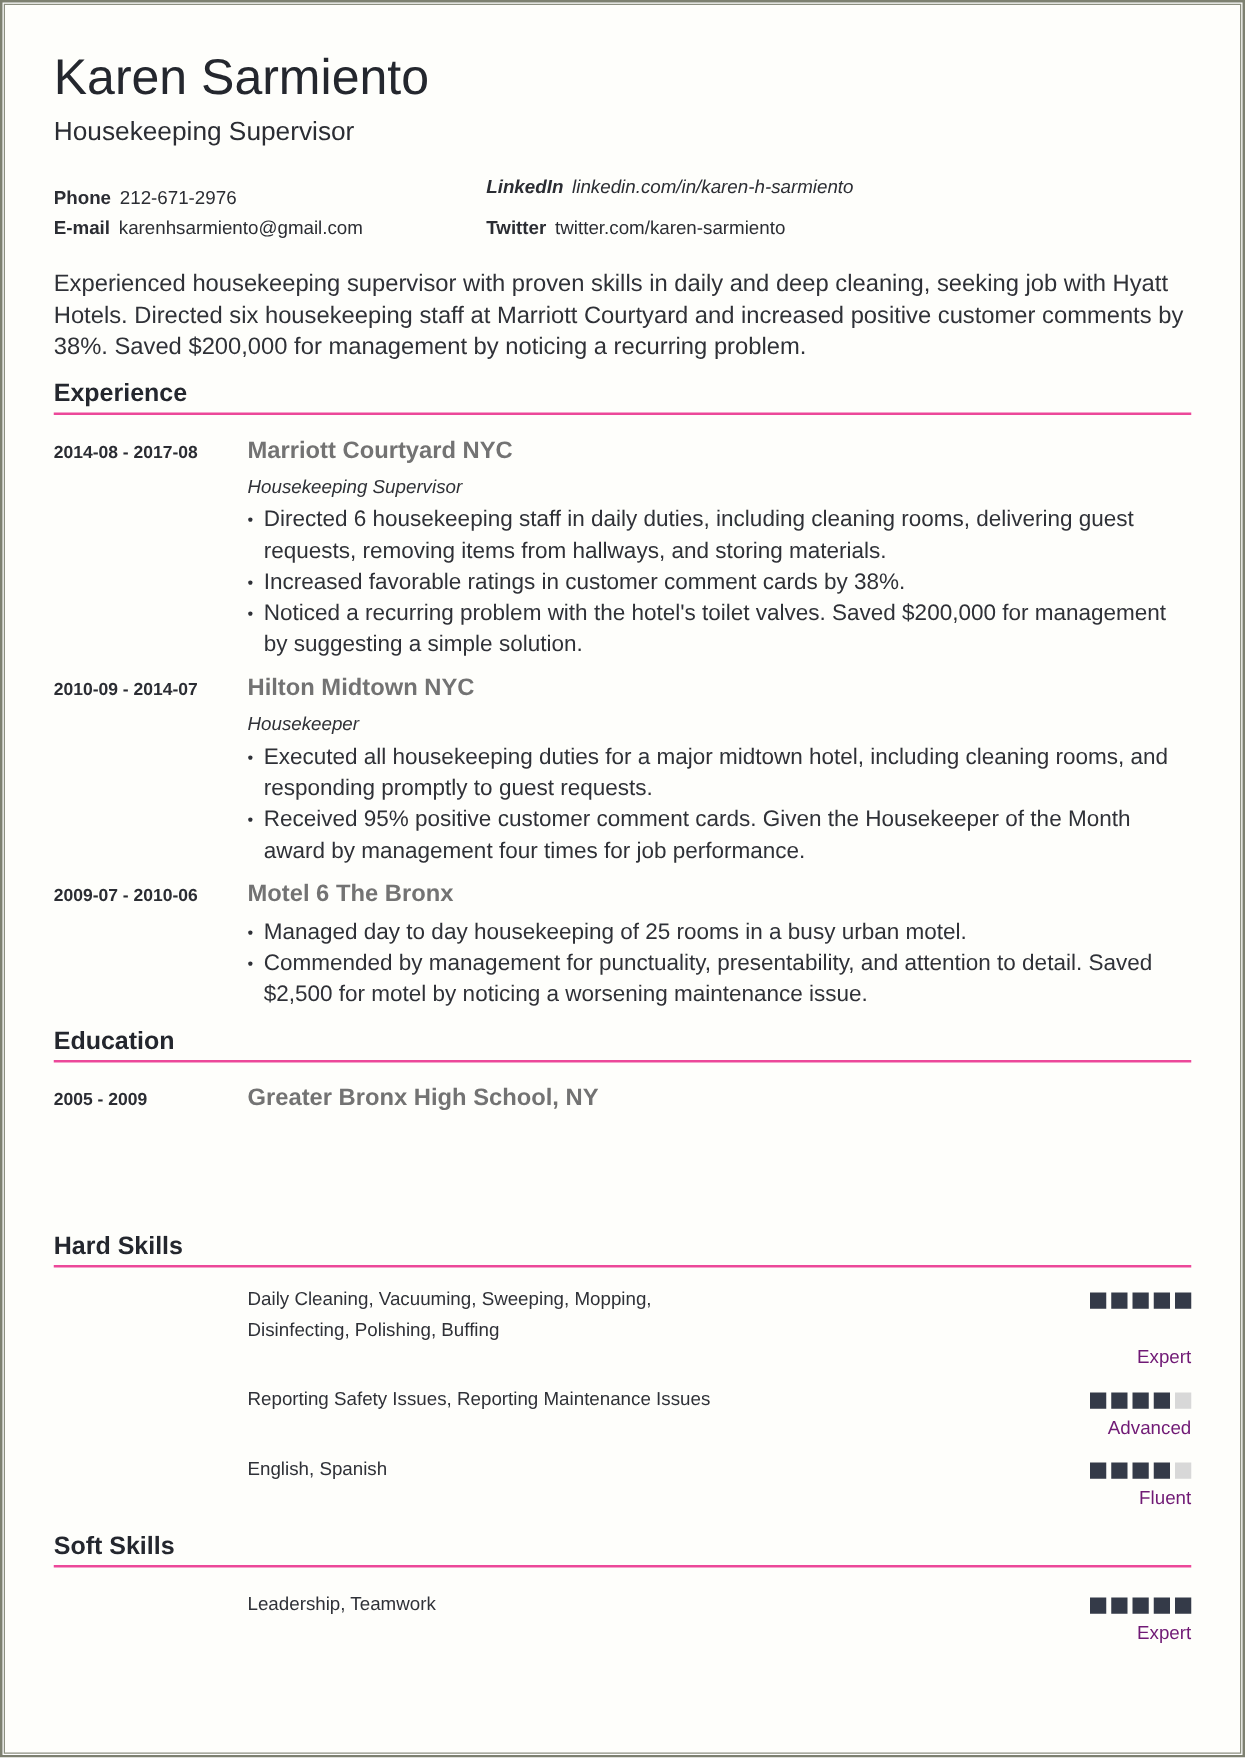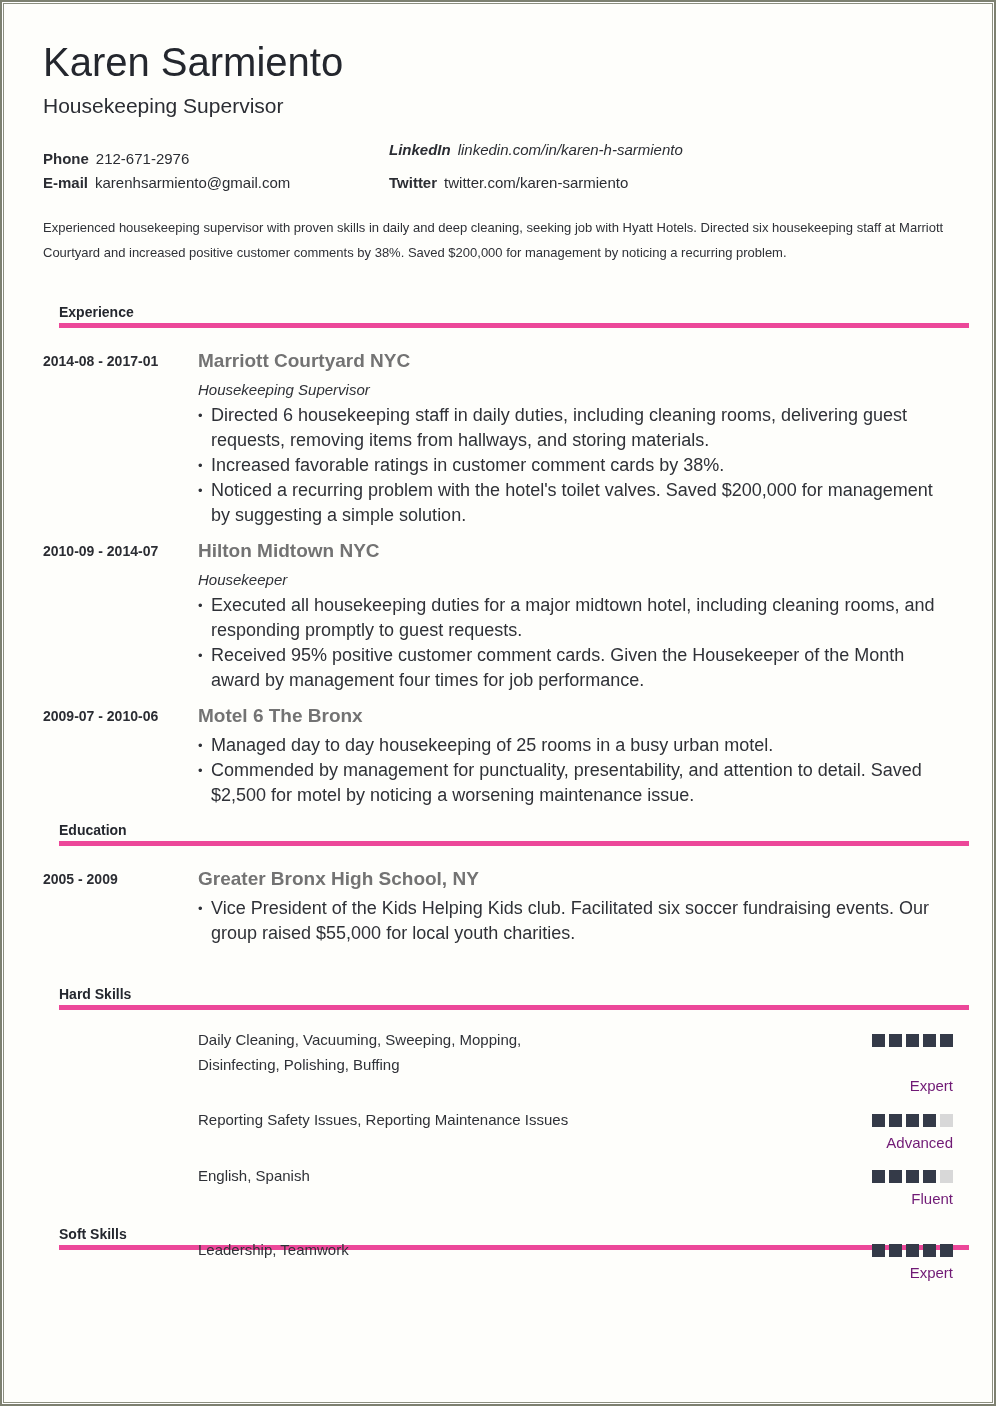--- a/index.html
+++ b/index.html
@@ -12,23 +12,23 @@
   .name { position: absolute; top: 40px; left: 0; font-size: 40px; font-weight: normal; color: #24272e; letter-spacing: 0; white-space: nowrap; }
   .role { position: absolute; top: 94px; left: 0; font-size: 21px; color: #2b2d33; white-space: nowrap; }
 
   .contact { position: absolute; left: 0; font-size: 15px; white-space: nowrap; }
   .contact .lbl { font-weight: bold; margin-right: 7px; }
   .c-phone { top: 150px; left: 0; }
   .c-email { top: 174px; left: 0; }
   .c-linkedin { top: 141px; left: 346px; font-style: italic; }
   .c-twitter { top: 174px; left: 346px; }
 
-  .summary { position: absolute; top: 215px; left: 0; width: 910px; font-size: 13px; line-height: 25px; color: #2f3137; }
+  .summary { position: absolute; top: 215px; left: 0; width: 910px; font-size: 19px; line-height: 25px; color: #2f3137; }
 
-  .sec-title { position: absolute; left: 16px; width: 910px; font-size: 14px; font-weight: bold; color: #24272e; border-bottom: 5px solid #ec4899; padding-bottom: 3px; }
+  .sec-title { position: absolute; left: 0; width: 910px; font-size: 20px; font-weight: bold; color: #24272e; border-bottom: 2px solid #ec4899; padding-bottom: 3px; }
 
   .entry { position: absolute; left: 0; width: 910px; }
   .entry .date { position: absolute; left: 0; top: 3px; font-size: 14px; font-weight: bold; color: #2b2d33; white-space: nowrap; }
   .entry .body { position: absolute; left: 155px; top: 0; width: 755px; }
   .entry .org { font-size: 19px; font-weight: bold; color: #737373; line-height: 22px; white-space: nowrap; }
   .entry .title { font-size: 15px; font-style: italic; color: #2f3137; margin-top: 8px; line-height: 20px; }
   .entry ul { list-style: none; margin-top: 3px; }
   .entry ul.notitle { margin-top: 6px; }
   .entry li { position: relative; padding-left: 13px; font-size: 18px; line-height: 25px; color: #2f3137; }
   .entry li::before { content: "•"; position: absolute; left: 0; top: 0; font-size: 13px; }
@@ -62,21 +62,21 @@
   </div>
   <div class="contact c-twitter">
     <span class="lbl">Twitter</span><span>twitter.com/karen-sarmiento</span>
   </div>
 
   <p class="summary">Experienced housekeeping supervisor with proven skills in daily and deep cleaning, seeking job with Hyatt Hotels. Directed six housekeeping staff at Marriott Courtyard and increased positive customer comments by 38%. Saved $200,000 for management by noticing a recurring problem.</p>
 
   <div class="sec-title" style="top:304px;">Experience</div>
 
   <div class="entry" style="top:350px;">
-    <div class="date">2014-08 - 2017-01</div>
+    <div class="date">2014-08 - 2017-08</div>
     <div class="body">
       <div class="org">Marriott Courtyard NYC</div>
       <div class="title">Housekeeping Supervisor</div>
       <ul>
         <li>Directed 6 housekeeping staff in daily duties, including cleaning rooms, delivering guest requests, removing items from hallways, and storing materials.</li>
         <li>Increased favorable ratings in customer comment cards by 38%.</li>
         <li>Noticed a recurring problem with the hotel's toilet valves. Saved $200,000 for management by suggesting a simple solution.</li>
       </ul>
     </div>
   </div>
@@ -104,21 +104,20 @@
     </div>
   </div>
 
   <div class="sec-title" style="top:822px;">Education</div>
 
   <div class="entry" style="top:868px;">
     <div class="date">2005 - 2009</div>
     <div class="body">
       <div class="org">Greater Bronx High School, NY</div>
       <ul class="notitle">
-        <li>Vice President of the Kids Helping Kids club. Facilitated six soccer fundraising events. Our group raised $55,000 for local youth charities.</li>
       </ul>
     </div>
   </div>
 
   <div class="sec-title" style="top:986px;">Hard Skills</div>
 
   <div class="skill" style="top:1027px;">
     <div class="sk-name">Daily Cleaning, Vacuuming, Sweeping, Mopping, Disinfecting, Polishing, Buffing</div>
     <div class="dots">
       <span class="dot"></span>
@@ -149,21 +148,21 @@
       <span class="dot"></span>
       <span class="dot"></span>
       <span class="dot"></span>
       <span class="dot off"></span>
     </div>
     <div class="level" style="top:27px;">Fluent</div>
   </div>
 
   <div class="sec-title" style="top:1226px;">Soft Skills</div>
 
-  <div class="skill" style="top:1237px;">
+  <div class="skill" style="top:1271px;">
     <div class="sk-name">Leadership, Teamwork</div>
     <div class="dots">
       <span class="dot"></span>
       <span class="dot"></span>
       <span class="dot"></span>
       <span class="dot"></span>
       <span class="dot"></span>
     </div>
     <div class="level" style="top:27px;">Expert</div>
   </div>

